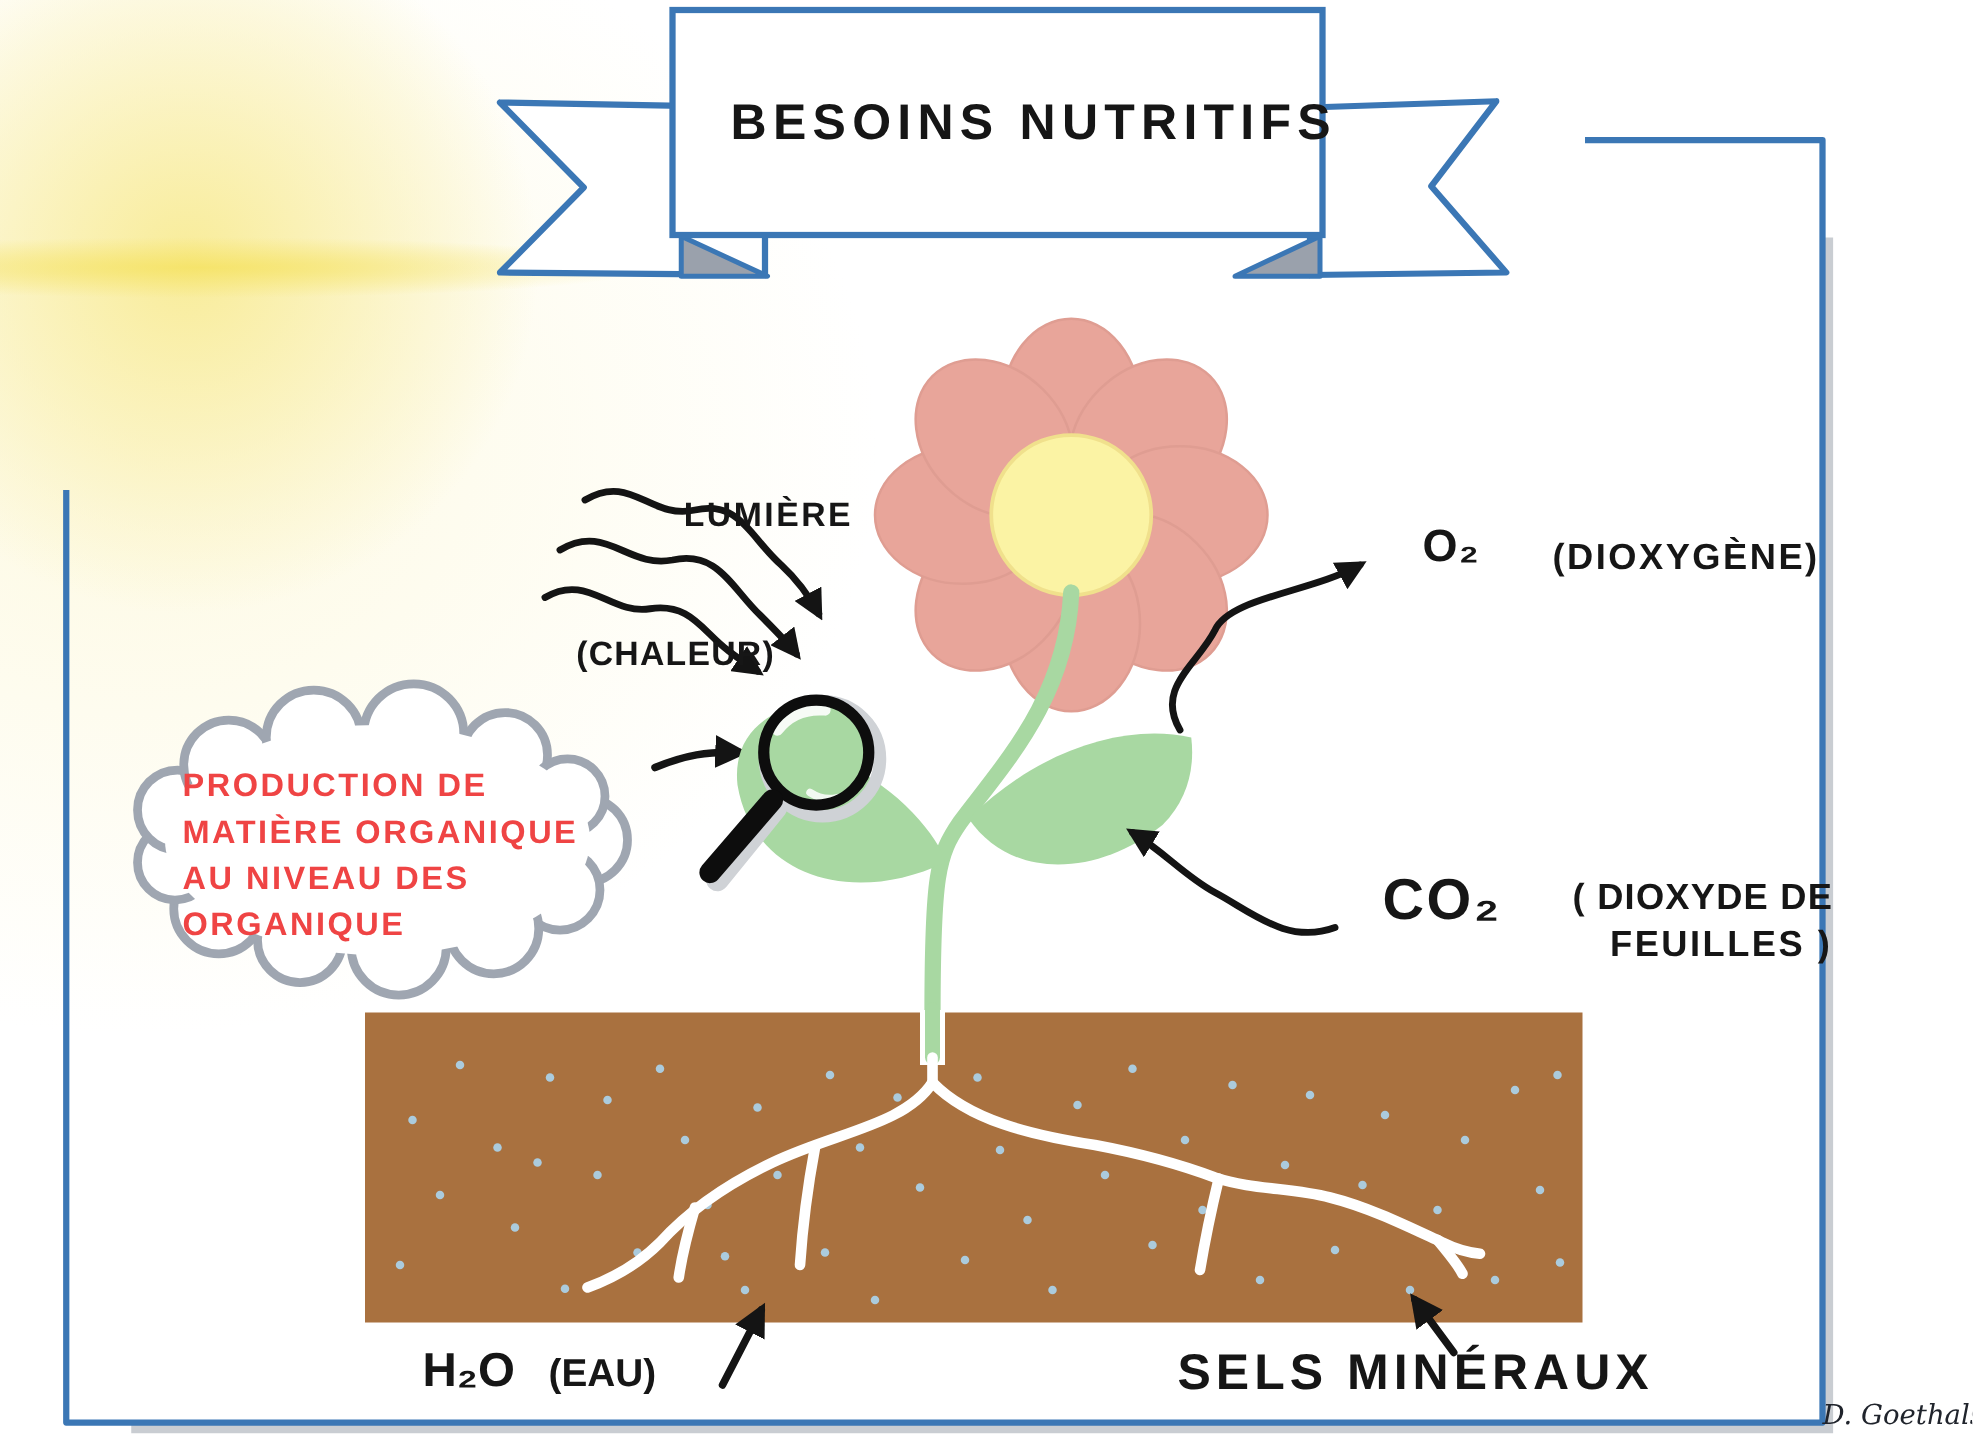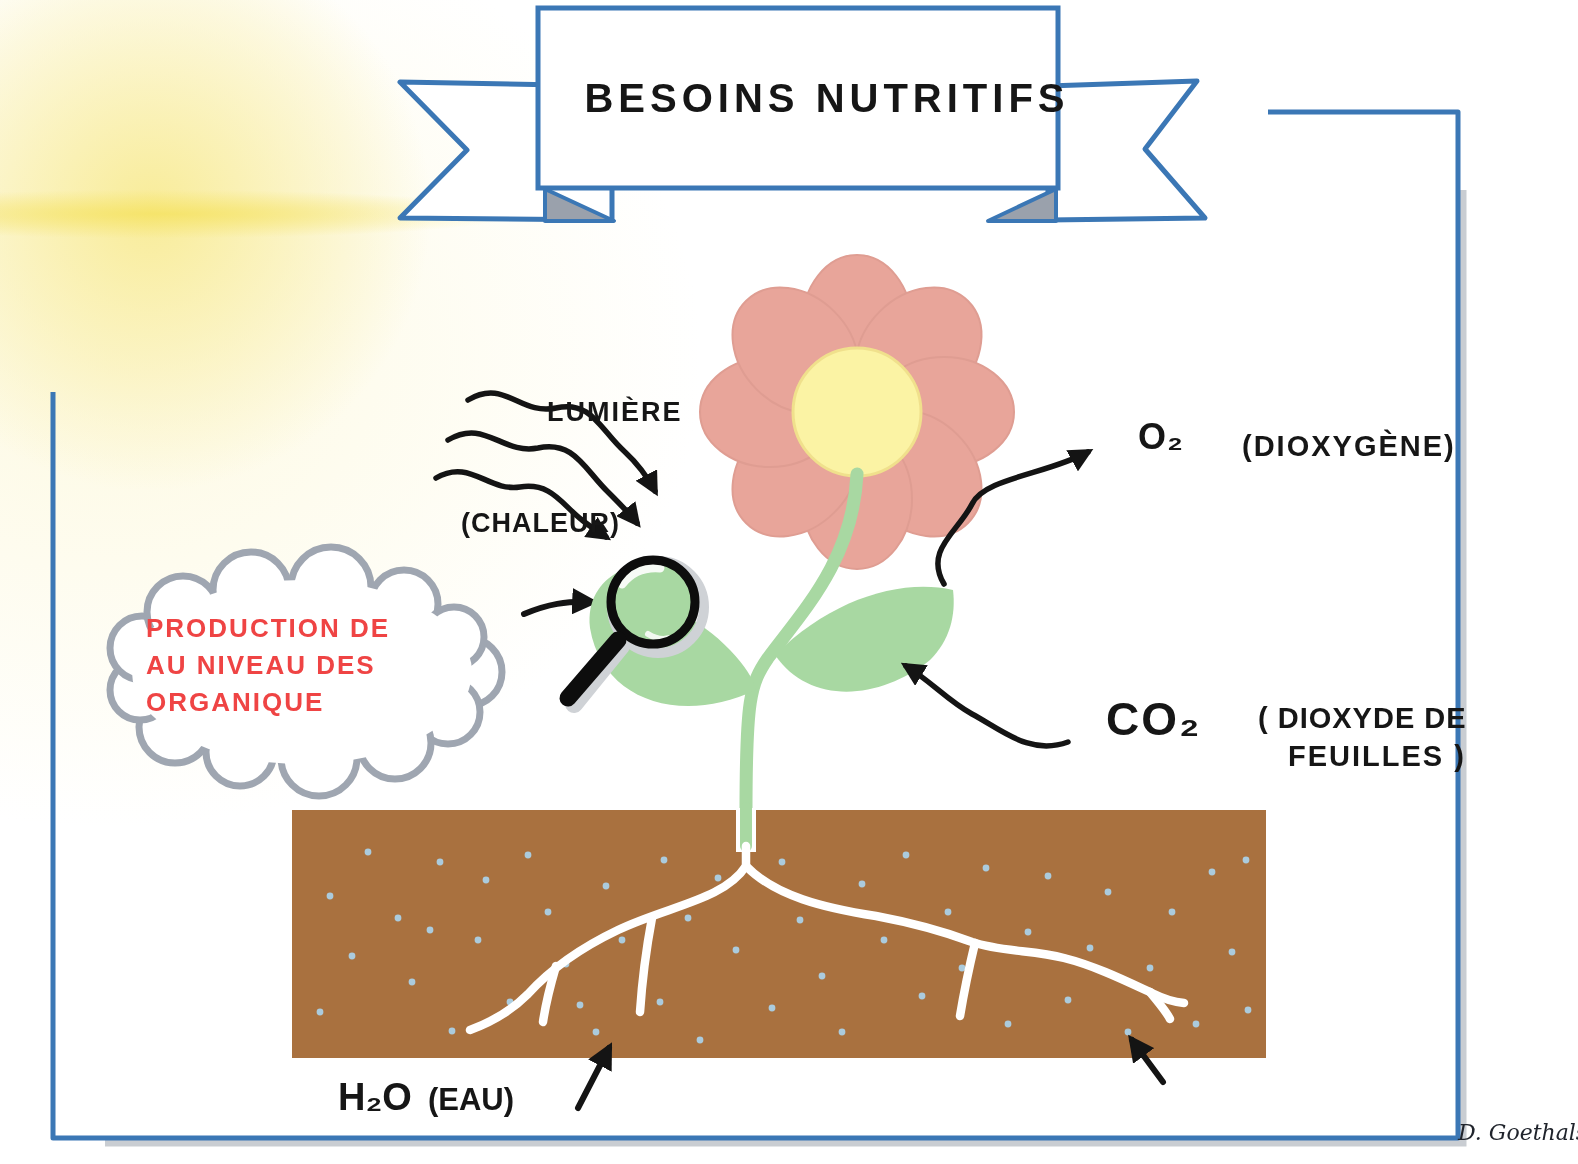--- a/index.html
+++ b/index.html
@@ -21,21 +21,21 @@
     display:flex;flex-direction:column;align-items:center;justify-content:center;gap:8px;
     font-size:40px;font-weight:bold;letter-spacing:5px;text-align:center;
   }
   .lbl-lumiere{left:547px;top:397px;font-size:27px;letter-spacing:2px;}
   .lbl-chaleur{left:461px;top:508px;font-size:27px;letter-spacing:1px;}
   .lbl-o2{left:1138px;top:416px;font-size:36px;letter-spacing:1px;}
   .lbl-dioxygene{left:1242px;top:430px;font-size:29px;letter-spacing:2px;}
   .lbl-co2{left:1106px;top:692px;font-size:46px;letter-spacing:2px;}
   .lbl-dioxyde{left:1240px;top:702px;font-size:29px;letter-spacing:1px;margin-left:18px;}
   .lbl-carbone{left:1288px;top:740px;font-size:29px;letter-spacing:2px;}
-  .lbl-h2o{left:338px;top:1076px;font-size:38px;display:flex;align-items:baseline;gap:16px;}
+  .lbl-h2o{left:338px;top:1076px;font-size:38px;display:flex;align-items:baseline;gap:27px;}
   .lbl-h2o .paren{font-size:31px;}
   .lbl-sels{left:942px;top:1076px;font-size:40px;letter-spacing:4px;}
   .cloud-text{
     position:absolute;left:146px;top:610px;width:340px;
     font-size:26px;font-weight:bold;letter-spacing:2px;line-height:37px;color:#ef4444;
   }
   .signature{
     position:absolute;left:1458px;top:1120px;font-size:22px;color:#20242c;
     font-family:"DejaVu Serif", serif;font-style:italic;white-space:nowrap;
   }
@@ -203,21 +203,23 @@
   <div class="lbl lbl-chaleur">(CHALEUR)</div>
   <div class="lbl lbl-o2">O₂</div>
   <div class="lbl lbl-dioxygene">(DIOXYGÈNE)</div>
   <div class="lbl lbl-co2">CO₂</div>
   <div class="lbl lbl-dioxyde">( DIOXYDE DE</div>
   <div class="lbl lbl-carbone">FEUILLES )</div>
   <div class="lbl lbl-h2o">
     <span>H₂O</span>
     <span class="paren">(EAU)</span>
   </div>
+  <div class="lbl lbl-sels">SELS MINÉRAUX</div>
 
   <div class="cloud-text">
     <div>PRODUCTION DE</div>
+    <div>MATIÈRE ORGANIQUE</div>
     <div>AU NIVEAU DES</div>
     <div>ORGANIQUE</div>
   </div>
 
   <div class="signature">D. Goethals</div>
 </div>
 
 </body></html>

